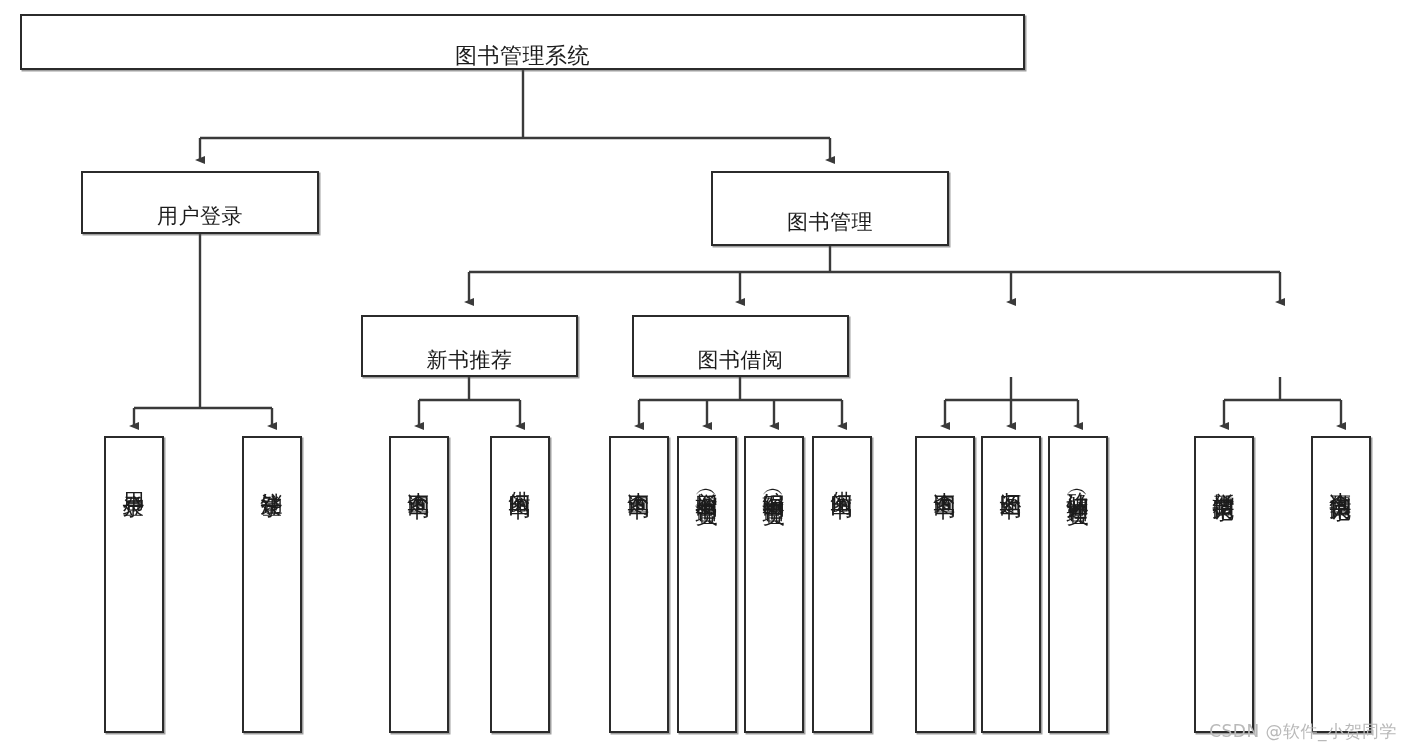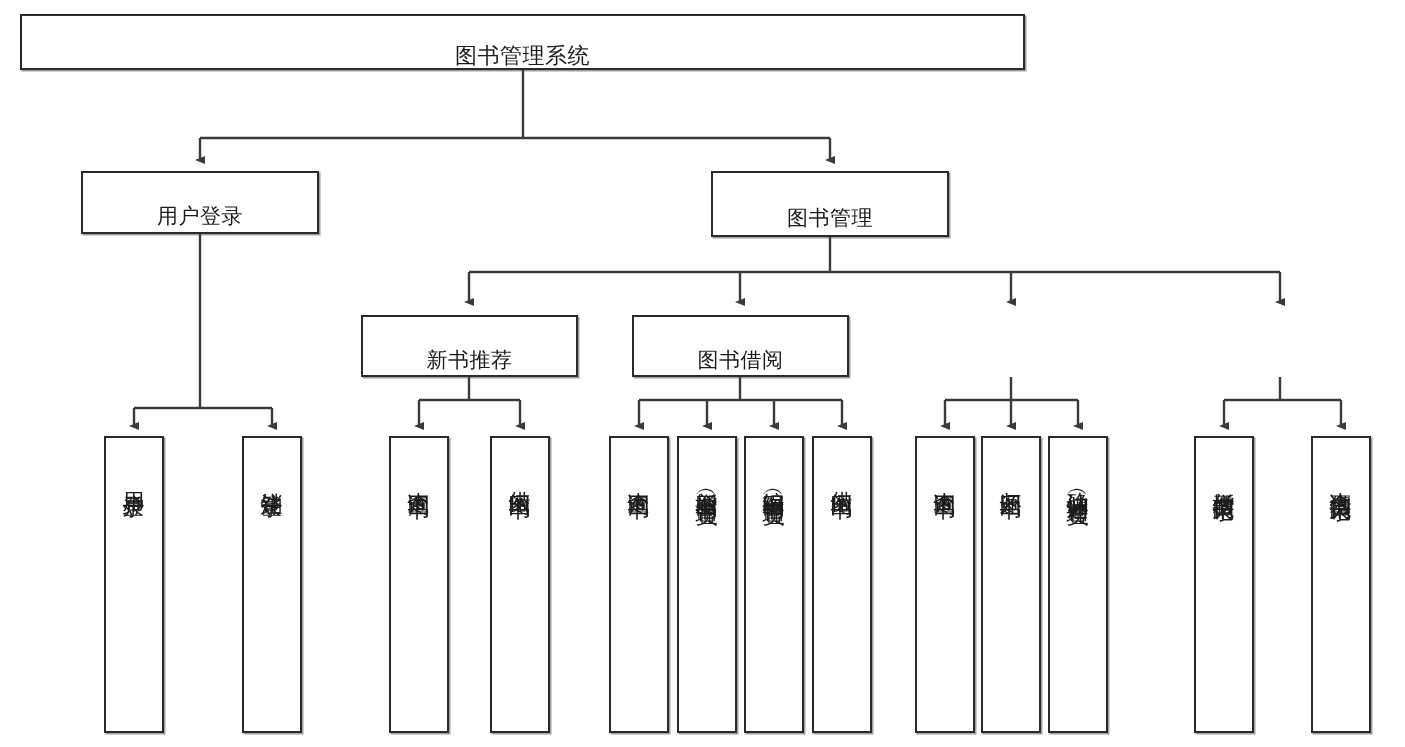--- a/index.html
+++ b/index.html
@@ -124,21 +124,21 @@
     </g>
   </svg>
 
   <div class="node root" style="left:20px; top:14px; width:1005px; height:56px;">
     <span class="label">图书管理系统</span>
   </div>
 
   <div class="node" style="left:81px; top:171px; width:238px; height:63px;">
     <span class="label">用户登录</span>
   </div>
-  <div class="node" style="left:711px; top:171px; width:238px; height:66px;">
+  <div class="node" style="left:711px; top:171px; width:238px; height:75px;">
     <span class="label">图书管理</span>
   </div>
 
   <div class="node" style="left:361px; top:315px; width:217px; height:62px;">
     <span class="label">新书推荐</span>
   </div>
   <div class="node" style="left:632px; top:315px; width:217px; height:62px;">
     <span class="label">图书借阅</span>
   </div>
 
@@ -179,14 +179,15 @@
     <span class="label">确认归还（管理员）</span>
   </div>
 
   <div class="node leaf" style="left:1194px; top:436px; width:60px; height:297px;">
     <span class="label">新增借阅记录</span>
   </div>
   <div class="node leaf" style="left:1311px; top:436px; width:60px; height:297px;">
     <span class="label">查询借阅记录</span>
   </div>
 
+  <div id="watermark">CSDN @软件_小贺同学</div>
 
 </div>
 
 </body></html>

